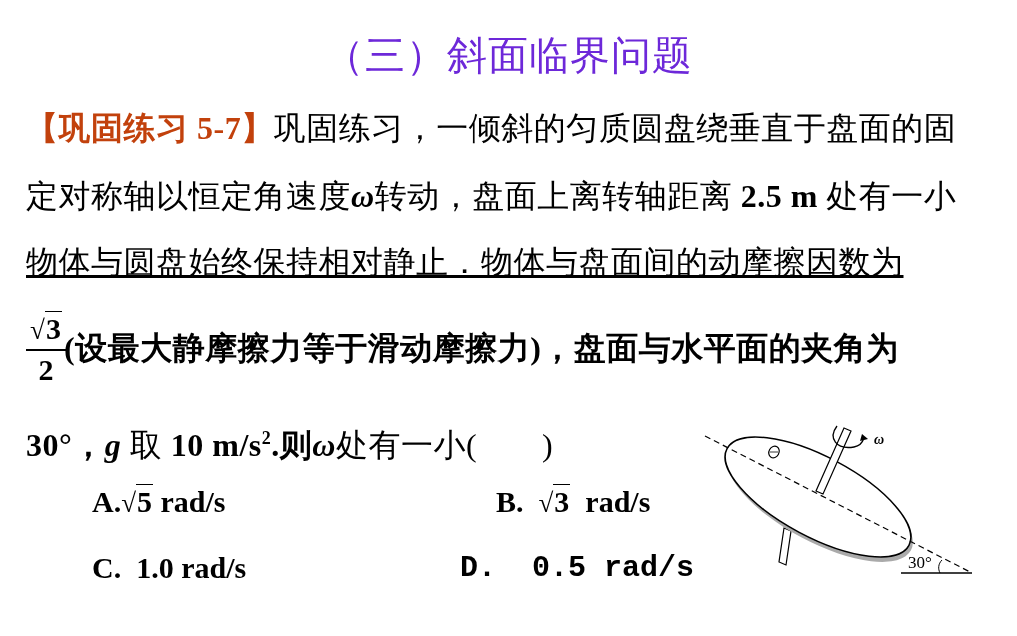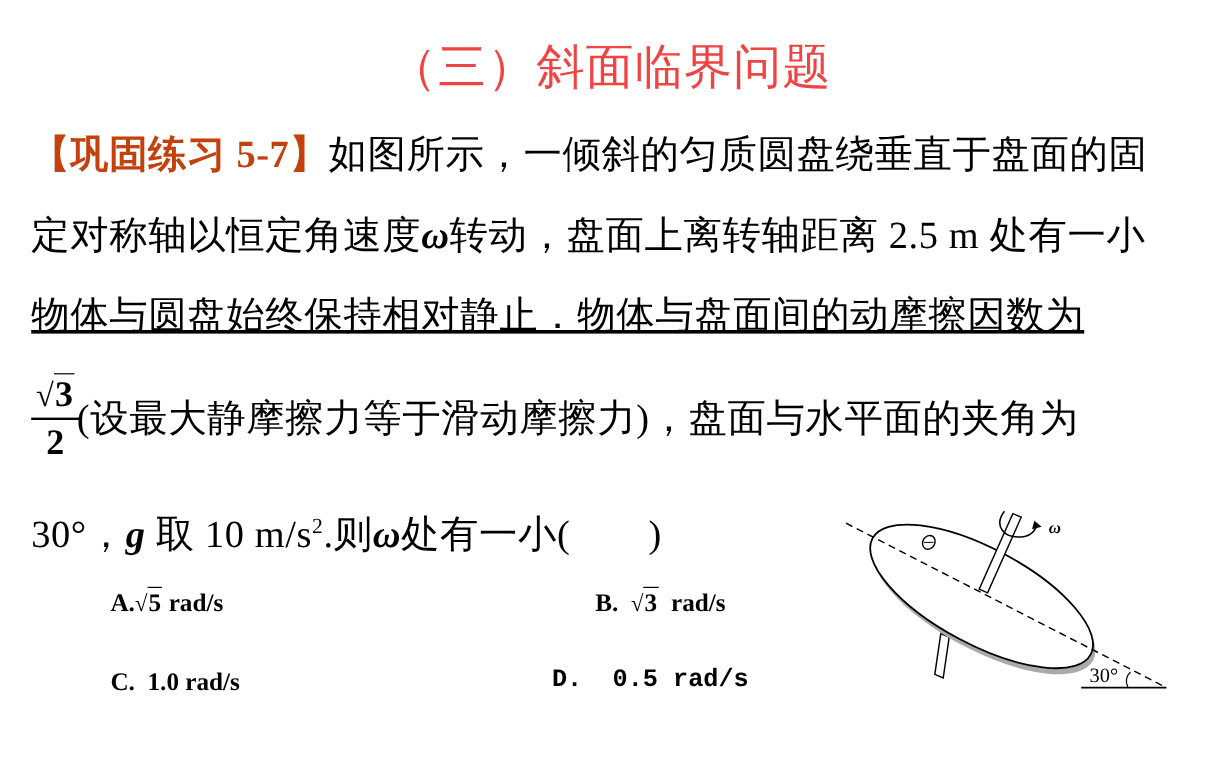--- a/index.html
+++ b/index.html
@@ -1,40 +1,40 @@
 <!DOCTYPE html>
 <html><head>
 <meta charset="utf-8">
 <style>
   html, body { margin: 0; padding: 0; background: #ffffff; }
   body { width: 1017px; height: 636px; position: relative; overflow: hidden;
          font-family: "Liberation Serif", "DejaVu Serif", serif; color: #000; }
   .title { position: absolute; left: 0; width: 1017px; top: 28px; text-align: center;
-           font-size: 40px; color: #ef4444; letter-spacing: 1px; line-height: 56px; }
+           font-size: 40px; color: #6d28d9; letter-spacing: 1px; line-height: 56px; }
   .line { position: absolute; left: 26px; font-size: 32px; line-height: 40px; white-space: nowrap; letter-spacing: 0.5px; }
   .tag { color: #c2410c; font-weight: bold; }
-  .b { font-weight: normal; margin-top: 31px; }
+  .b { font-weight: bold; margin-top: 31px; }
   .bi { font-weight: bold; font-style: italic; }
   .frac { position: absolute; left: 26px; top: 312px; width: 40px; text-align: center; font-weight: bold; font-size: 30px; }
   .frac .num { display: block; line-height: 34px; }
   .frac .bar { display: block; height: 2px; background: #000; margin: 2px 0; }
   .frac .den { display: block; line-height: 34px; }
   .sqrt { display: inline-block; position: relative; }
   .sqrt .rad { font-weight: normal; font-size: 0.9em; }
   .sqrt .under { border-top: 1.5px solid #000; padding: 0 1px; }
-  .opt { position: absolute; font-size: 21px; font-weight: bold; line-height: 40px; white-space: nowrap; }
+  .opt { position: absolute; font-size: 30px; font-weight: bold; line-height: 40px; white-space: nowrap; }
   .diagram { position: absolute; left: 690px; top: 410px; width: 300px; height: 190px; }
 </style>
 </head>
 <body>
 
 <div class="title">（三）斜面临界问题</div>
 
 <div class="line" style="top:108px;">
-  <span class="tag">【巩固练习 5-7】</span><span>如图所示，一倾斜的匀质圆盘绕垂直于盘面的固</span>
+  <span class="tag">【巩固练习 5-7】</span><span>巩固练习，一倾斜的匀质圆盘绕垂直于盘面的固</span>
 </div>
 
 <div class="line" style="top:176px;">
   <span>定对称轴以恒定角速度</span><span class="bi">ω</span><span>转动，盘面上离转轴距离 </span><span class="b">2.5 m</span><span> 处有一小</span>
 </div>
 
 <div class="line" style="top:242px;text-decoration:underline;">物体与圆盘始终保持相对静止．物体与盘面间的动摩擦因数为</div>
 
 <div class="frac">
   <span class="num"><span class="sqrt"><span class="rad">√</span><span class="under">3</span></span></span>

